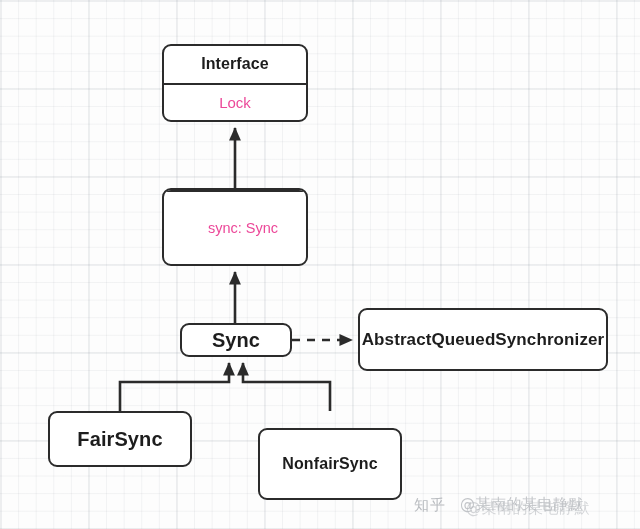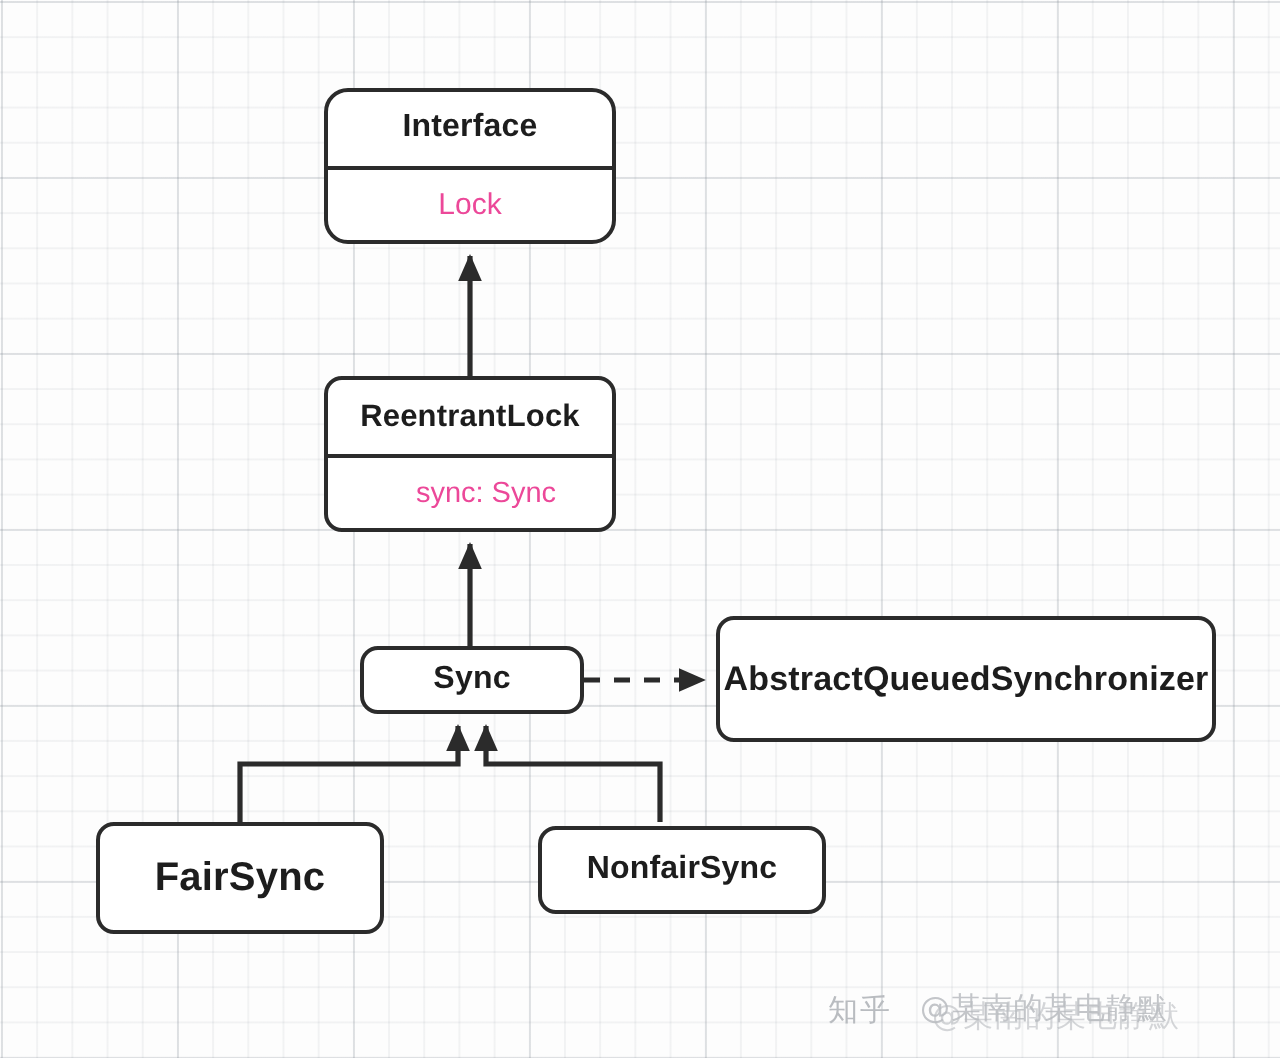--- a/index.html
+++ b/index.html
@@ -70,53 +70,53 @@
     justify-content: center;
     color: #ec4899;
     font-weight: normal;
     white-space: nowrap;
     border-top: 2.6px solid #2b2b2b;
   }
 
   
   #node-interface {
     left: 162px;  top: 44px;
-    width: 146px; height: 78px; border-radius: 12px;
+    width: 146px; height: 78px;
   }
   #node-interface .node-title { font-size: 16px; }
   #node-interface .node-attr  { font-size: 15px; }
 
   #node-reentrantlock {
     left: 162px;  top: 188px;
     width: 146px; height: 78px;
   }
   #node-reentrantlock .node-title { font-size: 15.5px; }
   #node-reentrantlock .node-attr  { font-size: 14.5px; padding-left: 16px; }
 
   #node-sync {
     left: 180px;  top: 323px;
     width: 112px; height: 34px;
   }
-  #node-sync .node-title { font-size: 16px; }
+  #node-sync .node-title { font-size: 20px; }
 
   #node-aqs {
     left: 358px;  top: 308px;
     width: 250px; height: 63px;
   }
   #node-aqs .node-title { font-size: 17px; }
 
   #node-fairsync {
     left: 48px;   top: 411px;
     width: 144px; height: 56px;
   }
   #node-fairsync .node-title { font-size: 20px; }
 
   #node-nonfairsync {
-    left: 258px;  top: 413px;
-    width: 144px; height: 44px; margin-left: 11px;
+    left: 258px;  top: 428px;
+    width: 144px; height: 72px;
   }
   #node-nonfairsync .node-title { font-size: 16px; }
 
   
   #watermark {
     position: absolute;
     left: 414px;
     top: 492px;
     width: 222px;
     height: 32px;
@@ -179,21 +179,20 @@
       <polyline points="330,411 330,382 243,382 243,363" fill="none" stroke="#2b2b2b" stroke-width="2.6" stroke-linejoin="miter" marker-end="url(#arrowFilled)"></polyline>
     </g>
   </svg>
 
   <div class="node" id="node-interface">
     <div class="node-title">Interface</div>
     <div class="node-attr">Lock</div>
   </div>
 
   <div class="node" id="node-reentrantlock">
-    <div class="node-title">ReentrantLock</div>
     <div class="node-attr">sync: Sync</div>
   </div>
 
   <div class="node" id="node-sync">
     <div class="node-title">Sync</div>
   </div>
 
   <div class="node" id="node-aqs">
     <div class="node-title">AbstractQueuedSynchronizer</div>
   </div>

